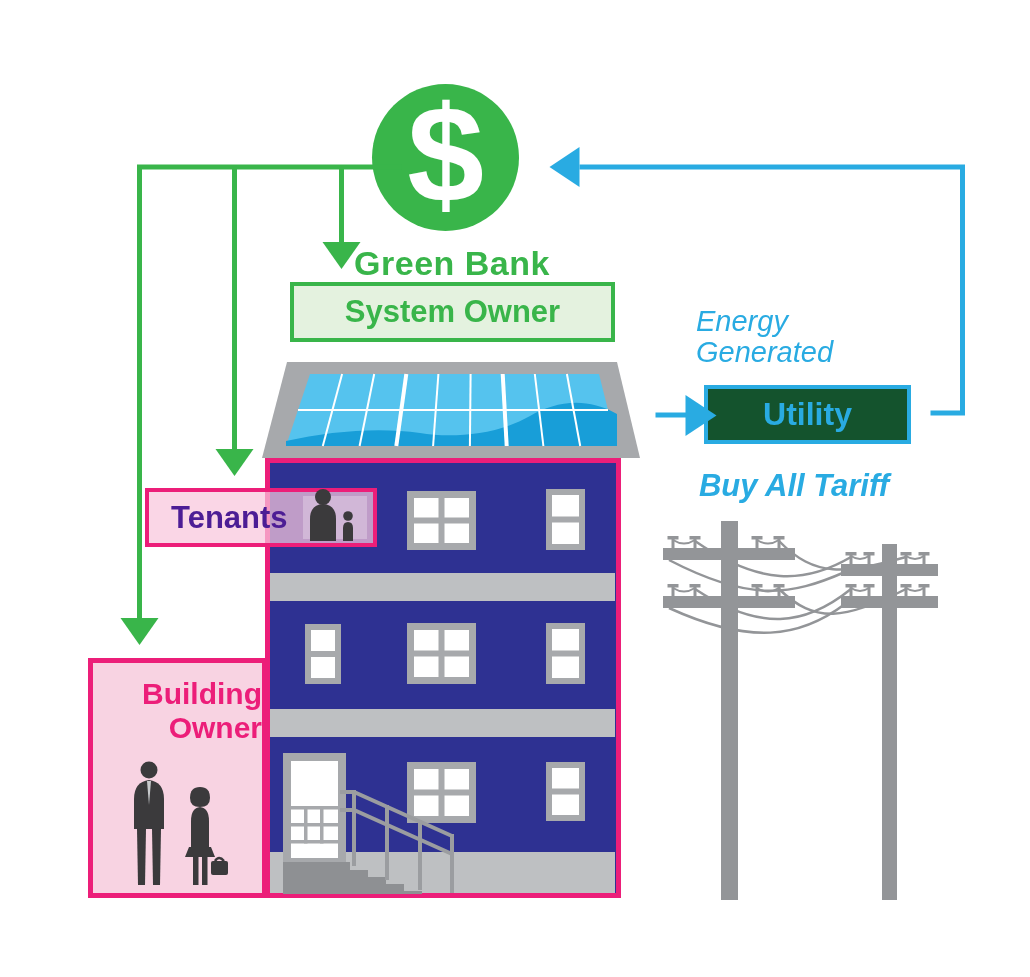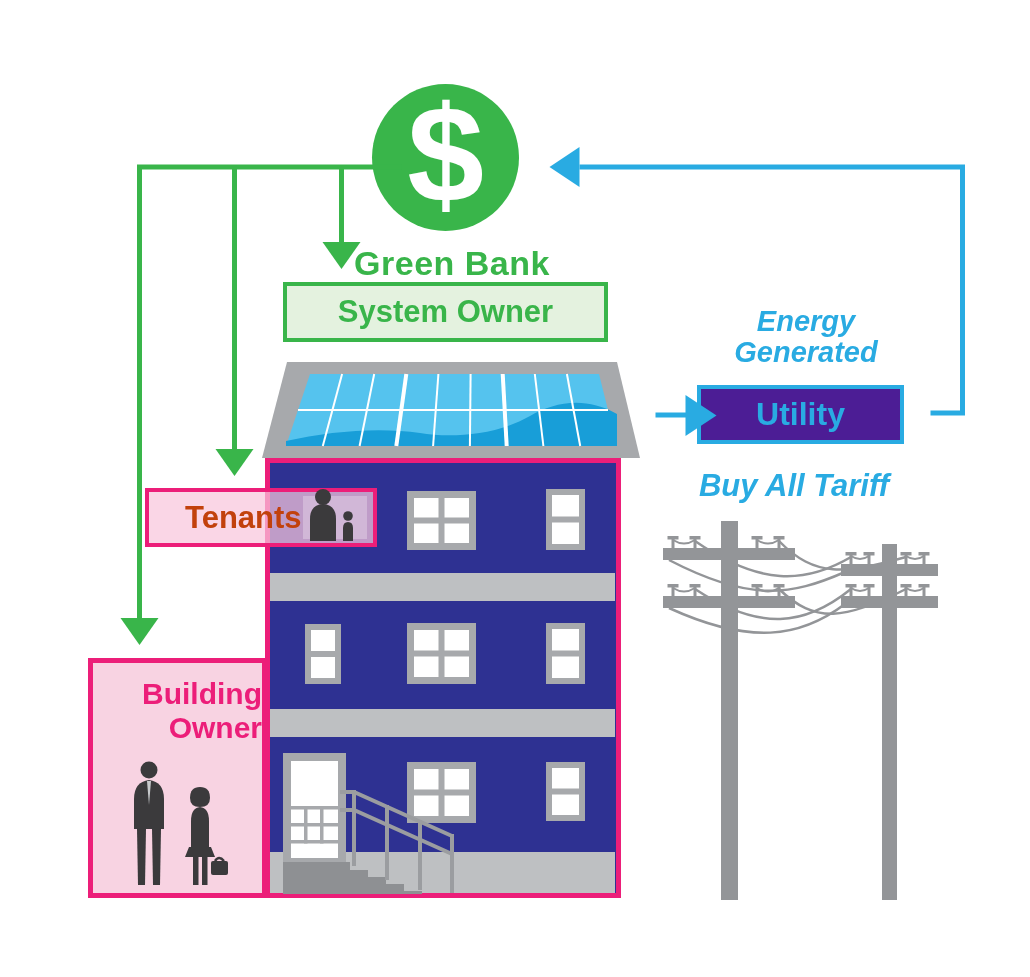--- a/index.html
+++ b/index.html
@@ -19,46 +19,46 @@
   .gb-circle .dollar{
     color:#ffffff;font-size:138px;font-weight:700;line-height:1;
     transform:translateY(-4px);
   }
   .gb-label{
     left:322px;top:233px;width:260px;text-align:center;
     color:#39B54A;font-size:34px;font-weight:700;letter-spacing:0.5px;margin-top:11px;
   }
 
   
-  .node-box{display:flex;align-items:center;justify-content:center;}
+  .node-box{display:flex;align-items:center;justify-content:center;margin-left:7px;}
   .system-owner{
     left:283px;top:282px;width:325px;height:60px;
     background:#E4F2DF;border:4px solid #39B54A;
     color:#39B54A;font-size:31px;font-weight:700;
   }
   .utility-box{
     left:697px;top:385px;width:207px;height:59px;
-    background:#4c1d95;border:4px solid #29ABE2;
+    background:#14532d;border:4px solid #29ABE2;
     color:#29ABE2;font-size:32px;font-weight:700;
   }
   .energy-label{
-    left:696px;top:306px;width:220px;text-align:center;
-    color:#29ABE2;font-size:29px;font-weight:700;font-style:italic;line-height:1.07;
+    left:696px;top:306px;width:220px;
+    color:#29ABE2;font-size:29px;font-weight:400;font-style:italic;line-height:1.07;
   }
   .tariff-label{
     left:660px;top:455px;width:268px;text-align:center;
     color:#29ABE2;font-size:31px;font-weight:700;font-style:italic;margin-top:13px;
   }
   .tenants-box{
     left:145px;top:488px;width:232px;height:59px;
     background:rgba(248,198,220,0.72);border:4px solid #EC1E79;
     display:flex;align-items:center;
   }
   .tenants-box .tenants-label{
-    color:#c2410c;font-size:31px;font-weight:700;padding-left:36px;
+    color:#4c1d95;font-size:31px;font-weight:700;padding-left:22px;
   }
   .tenants-backdrop{
     position:absolute;right:6px;top:4px;bottom:4px;width:64px;
     background:rgba(255,255,255,0.28);
   }
   .tenants-fig{position:absolute;right:12px;bottom:2px;}
   .building-owner{
     left:88px;top:658px;width:179px;height:240px;
     background:#F8D3E2;border:5px solid #EC1E79;
   }

